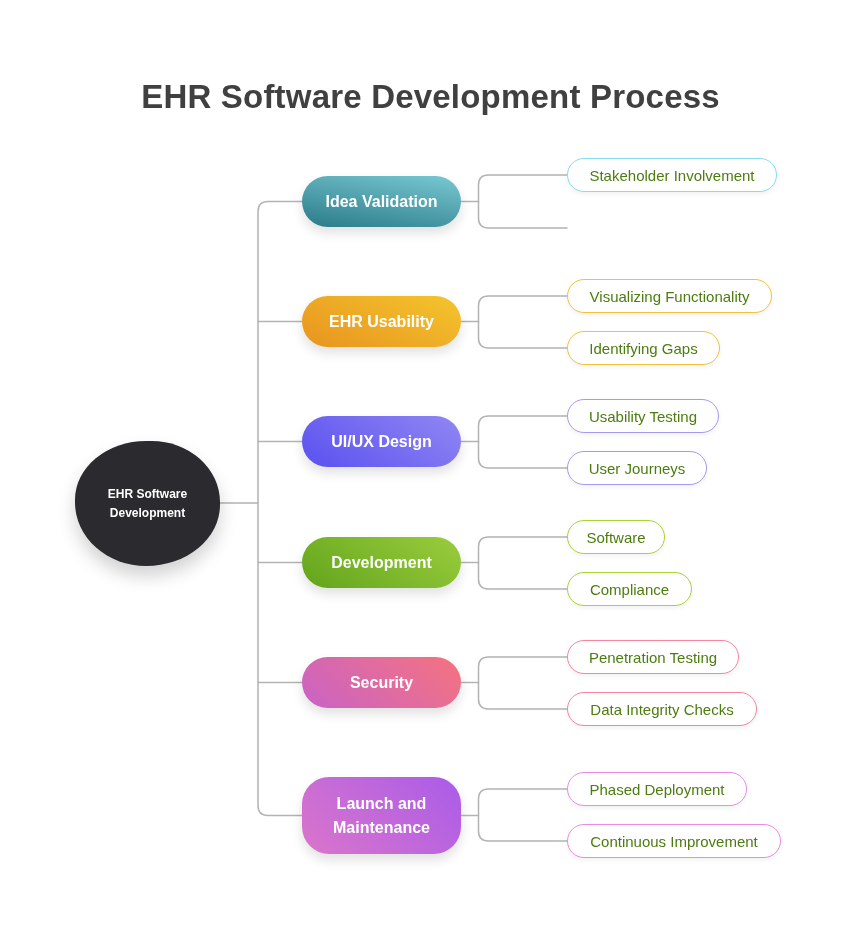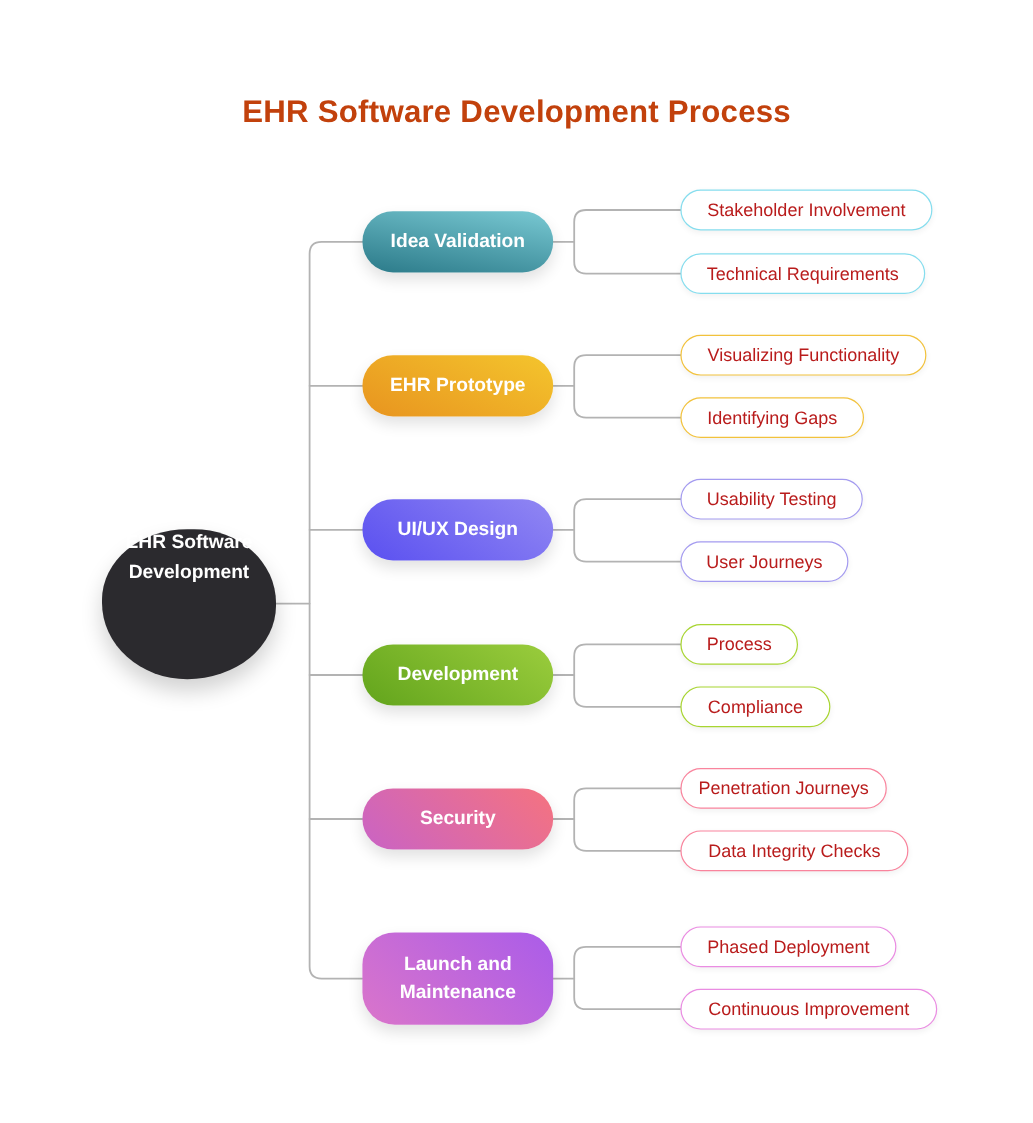--- a/index.html
+++ b/index.html
@@ -12,45 +12,46 @@
     width: 861px;
     height: 936px;
     background: var(--page-bg, #ffffff);
     overflow: hidden;
   }
   .title {
     position: absolute;
     left: 0; top: 78px;
     width: 100%;
     text-align: center;
-    font-size: 26px;
+    font-size: 33px;
     font-weight: 700;
     letter-spacing: 0.2px;
-    color: #c2410c;
+    color: #404040;
   }
   .connectors {
     position: absolute;
     left: 0; top: 0;
     width: 861px; height: 936px;
   }
   .connectors path {
     fill: none;
     stroke-width: 1.5;
     stroke-linecap: round;
   }
   .root-node {
     position: absolute;
-    left: 85px; top: 441px;
+    left: 75px; top: 441px;
     width: 145px; height: 125px;
     border-radius: 50% 48% 52% 50% / 48% 50% 50% 52%;
     display: flex;
+    align-items: center;
     justify-content: center;
     text-align: center;
     color: #ffffff;
-    font-size: 16px;
+    font-size: 12px;
     font-weight: 700;
     line-height: 1.55;
     box-shadow: 0 10px 18px rgba(0,0,0,0.18);
   }
   .branch-pill {
     position: absolute;
     left: 302px;
     width: 159px;
     border-radius: 27px;
     display: flex;
@@ -72,21 +73,21 @@
     left: 567px;
     height: 34px;
     background: #ffffff;
     border: 1.6px solid #cccccc;
     border-radius: 18px;
     display: flex;
     align-items: center;
     justify-content: center;
     text-align: center;
     font-size: 15px;
-    color: #b91c1c;
+    color: #4d7c0f;
     box-sizing: border-box;
     padding: 0 10px;
     white-space: nowrap;
     box-shadow: 0 2px 5px rgba(0,0,0,0.06);
   }
 </style>
 </head>
 <body>
 
 <div class="canvas" style="--page-bg: #ffffff;">
@@ -122,37 +123,36 @@
   </svg>
 
   <div class="root-node" style="background: rgb(43, 42, 46); color: rgb(255, 255, 255);">
     <div>
       <span>EHR Software</span><br>
       <span>Development</span>
     </div>
   </div>
 
   <div class="branch-pill branch-h-51" style="top: 176px; background: linear-gradient(190deg, rgb(121, 201, 211), rgb(43, 122, 137));">Idea Validation</div>
-  <div class="branch-pill branch-h-51" style="top: 296px; background: linear-gradient(205deg, rgb(244, 197, 45), rgb(232, 148, 31));">EHR Prototype</div>
+  <div class="branch-pill branch-h-51" style="top: 296px; background: linear-gradient(205deg, rgb(244, 197, 45), rgb(232, 148, 31));">EHR Usability</div>
   <div class="branch-pill branch-h-51" style="top: 416px; background: linear-gradient(215deg, rgb(145, 135, 243), rgb(90, 80, 240));">UI/UX Design</div>
   <div class="branch-pill branch-h-51" style="top: 537px; background: linear-gradient(215deg, rgb(155, 205, 61), rgb(98, 164, 28));">Development</div>
   <div class="branch-pill branch-h-51" style="top: 657px; background: linear-gradient(225deg, rgb(245, 115, 127), rgb(201, 99, 197));">Security</div>
   <div class="branch-pill branch-h-77" style="top: 777px; background: linear-gradient(225deg, rgb(170, 92, 233), rgb(218, 117, 202));">Launch and Maintenance</div>
 
   <div class="leaf-pill" style="top: 158px; width: 210px; border-color: rgb(133, 221, 238);">Stakeholder Involvement</div>
-  <div class="leaf-pill" style="top: 211px; width: 204px; border-color: rgb(133, 221, 238);">Technical Requirements</div>
 
   <div class="leaf-pill" style="top: 279px; width: 205px; border-color: rgb(242, 194, 60);">Visualizing Functionality</div>
   <div class="leaf-pill" style="top: 331px; width: 153px; border-color: rgb(242, 194, 60);">Identifying Gaps</div>
 
   <div class="leaf-pill" style="top: 399px; width: 152px; border-color: rgb(164, 155, 240);">Usability Testing</div>
   <div class="leaf-pill" style="top: 451px; width: 140px; border-color: rgb(164, 155, 240);">User Journeys</div>
 
-  <div class="leaf-pill" style="top: 520px; width: 98px; border-color: rgb(168, 213, 49);">Process</div>
+  <div class="leaf-pill" style="top: 520px; width: 98px; border-color: rgb(168, 213, 49);">Software</div>
   <div class="leaf-pill" style="top: 572px; width: 125px; border-color: rgb(168, 213, 49);">Compliance</div>
 
-  <div class="leaf-pill" style="top: 640px; width: 172px; border-color: rgb(249, 132, 157);">Penetration Journeys</div>
+  <div class="leaf-pill" style="top: 640px; width: 172px; border-color: rgb(249, 132, 157);">Penetration Testing</div>
   <div class="leaf-pill" style="top: 692px; width: 190px; border-color: rgb(249, 132, 157);">Data Integrity Checks</div>
 
   <div class="leaf-pill" style="top: 824px; width: 214px; border-color: rgb(234, 140, 226);">Continuous Improvement</div>
   <div class="leaf-pill" style="top: 772px; width: 180px; border-color: rgb(234, 140, 226);">Phased Deployment</div>
 
 </div>
 
 </body></html>

